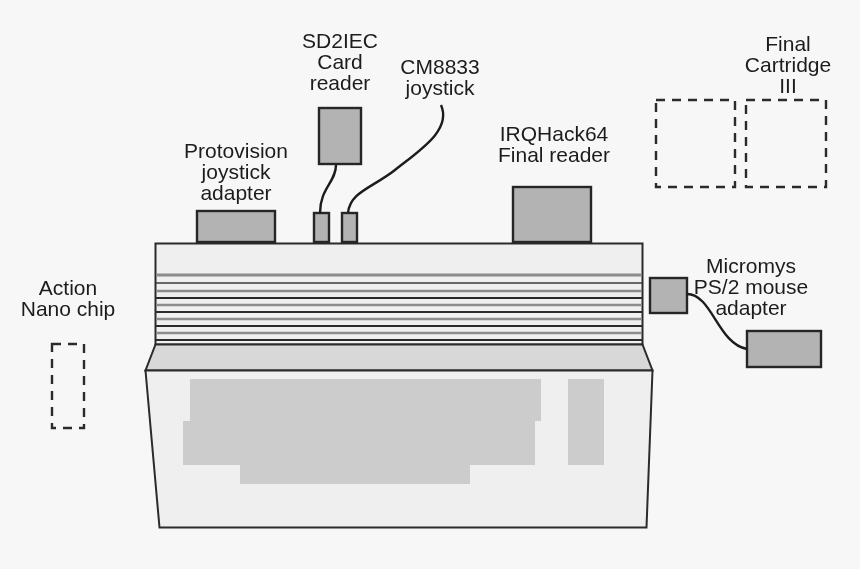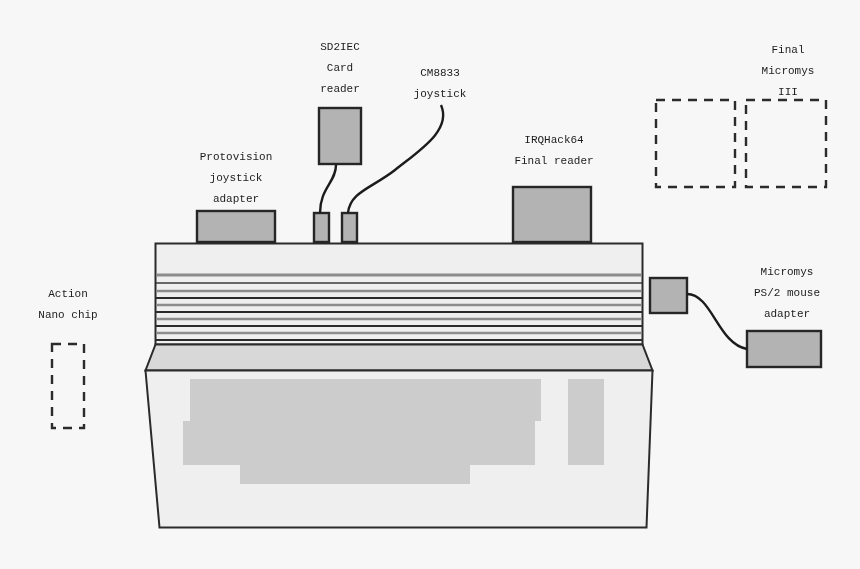--- a/index.html
+++ b/index.html
@@ -18,26 +18,25 @@
     overflow: hidden;
   }
   #stage svg {
     position: absolute;
     left: 0;
     top: 0;
   }
   .lbl {
     position: absolute;
     text-align: center;
-    font-size: 11px;
+    font-size: 21px;
     line-height: 21px;
     color: #1c1c1c;
     white-space: pre-line;
-    font-family: Liberation Mono, monospace;
-    margin-top: 7px;
+    font-family: Liberation Sans, sans-serif;
   }
 </style>
 </head>
 <body>
 
 <div id="stage">
 
   <svg width="860" height="569" viewBox="0 0 860 569">
 
     <g>
@@ -114,23 +113,23 @@
 reader</div>
 
   <div class="lbl" style="left:390px; top:56px; width:100px;">CM8833
 joystick</div>
 
   <div class="lbl" style="left:492px; top:123px; width:124px;">IRQHack64
 Final reader</div>
 
 
   <div class="lbl" style="left:740px; top:33px; width:96px;">Final
-Micromys
+Cartridge
 III</div>
 
-  <div class="lbl" style="left:728px; top:255px; width:118px;text-align:center;">Micromys
+  <div class="lbl" style="left:692px; top:255px; width:118px;text-align:center;">Micromys
 PS/2 mouse
 adapter</div>
 
   <div class="lbl" style="left:8px; top:277px; width:120px;">Action
 Nano chip</div>
 
 </div>
 
 </body></html>

